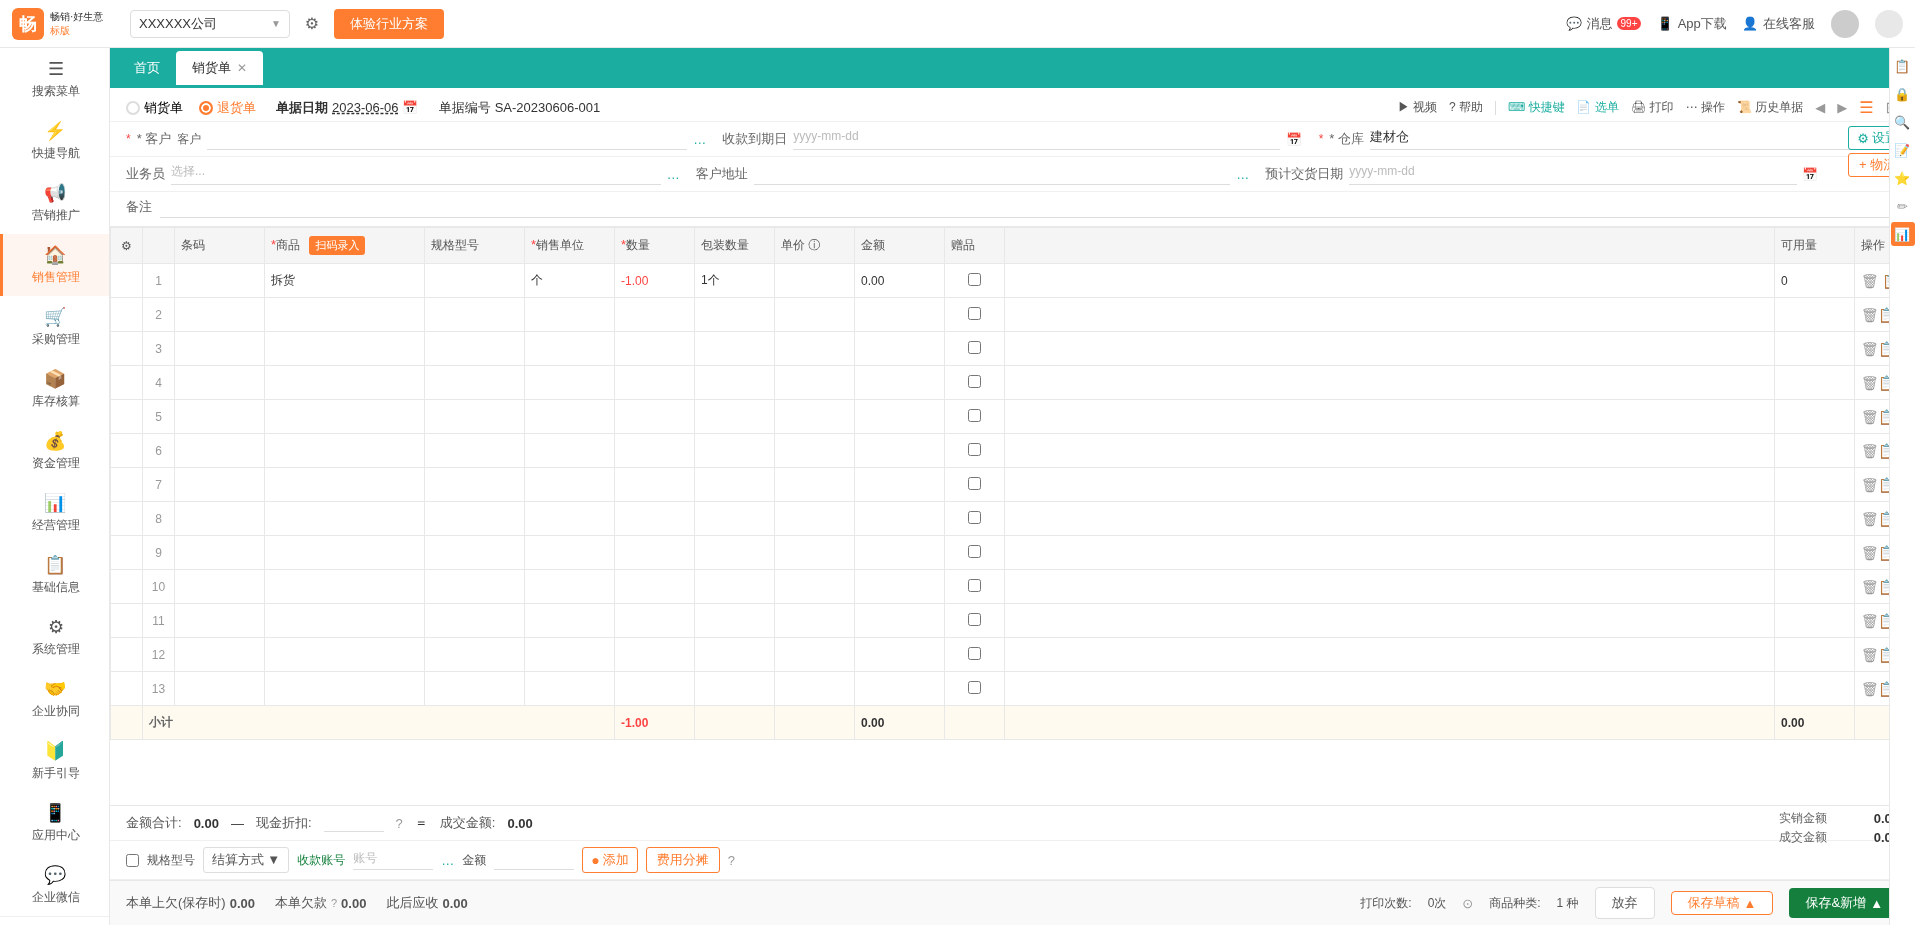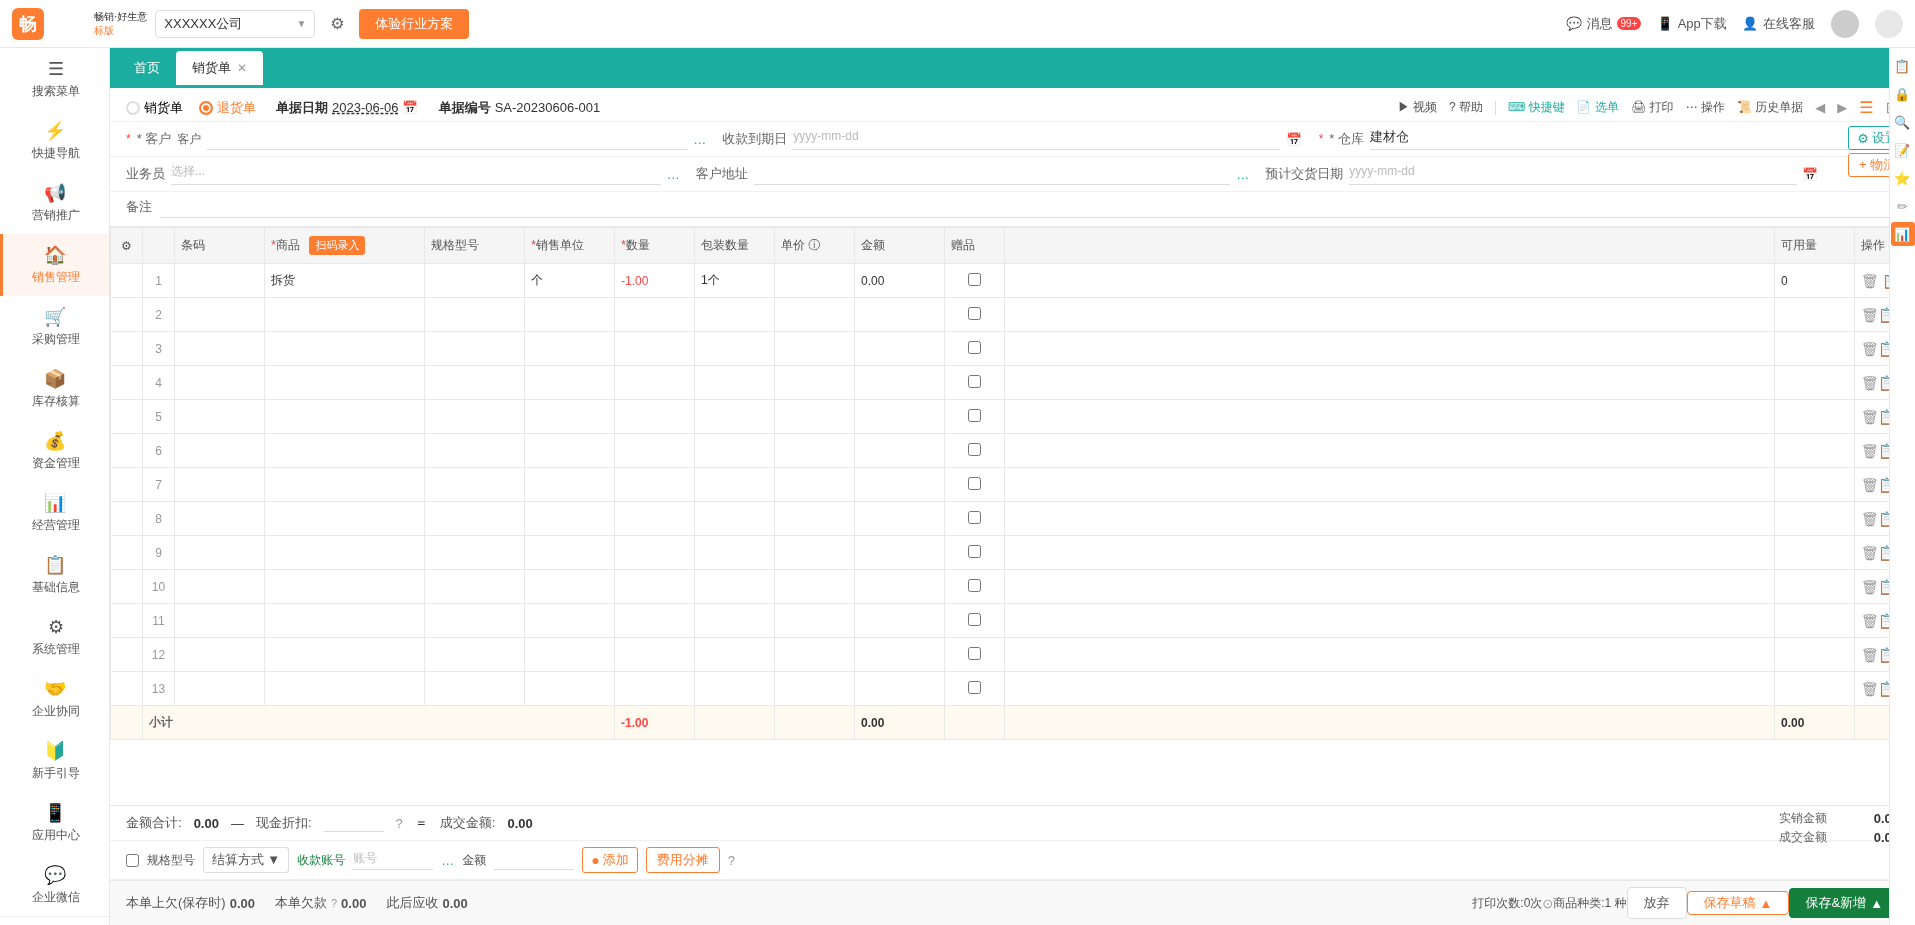--- a/index.html
+++ b/index.html
@@ -128,21 +128,21 @@
     .content-body {
       flex: 1; display: flex; flex-direction: column; overflow: hidden;
     }
   </style>
 </head>
 <body>
 
 <div class="top-bar">
   <div class="logo-area">
     <div class="logo-icon">畅</div>
-    <div class="logo-text" style="font-size:10px; line-height:1.4;margin-left:44px;">畅销·好生意<br><span style="font-size:10px;color:#ff7d30;">标版</span></div>
+    <div class="logo-text" style="font-size:10px; line-height:1.4;">畅销·好生意<br><span style="font-size:10px;color:#ff7d30;">标版</span></div>
   </div>
   <div class="company-selector">
     <span class="company-name">XXXXXX公司</span>
     <span class="chevron-down">▼</span>
   </div>
   <button class="settings-btn">⚙</button>
   <button class="trial-btn">体验行业方案</button>
   <div class="top-right">
     <div class="top-action">
       <span>💬</span>
@@ -258,21 +258,21 @@
         </label>
       </div>
 
       <div class="date-field">
         <span class="date-label">单据日期</span>
         <span class="date-value" style="cursor:pointer; text-decoration:underline; text-decoration-style:dashed;">2023-06-06</span>
         <span style="color:#999;cursor:pointer;">📅</span>
       </div>
 
       <div class="date-field">
-        <span style="color:#333;font-weight:bold;">单据编号</span>
+        <span style="color:#333;font-weight:normal;">单据编号</span>
         <span style="color:#333;">SA-20230606-001</span>
       </div>
 
       <div style="margin-left:auto; display:flex; align-items:center; gap:12px;">
         <span style="cursor:pointer;color:#555;font-size:12px;">▶ 视频</span>
         <span style="cursor:pointer;color:#555;font-size:12px;">? 帮助</span>
         <span style="width:1px;height:14px;background:#ddd;display:inline-block;"></span>
         <span style="cursor:pointer;color:#1bada0;font-size:12px;">⌨ 快捷键</span>
         <span style="cursor:pointer;color:#1bada0;font-size:12px;">📄 选单</span>
         <span style="cursor:pointer;color:#555;font-size:12px;">🖨 打印</span>
@@ -660,21 +660,21 @@
         </div>
         <div class="footer-stat">
           <span>本单欠款</span>
           <span style="color:#999;cursor:pointer;font-size:11px;">?</span>
           <span style="font-weight:bold;">0.00</span>
         </div>
         <div class="footer-stat">
           <span>此后应收</span>
           <span style="font-weight:bold;">0.00</span>
         </div>
-        <div style="margin-left:auto; display:flex; align-items:center; ">
+        <div style="margin-left:auto; display:flex; align-items:center; gap:16px;">
           <span style="font-size:12px;color:#555;">打印次数:</span>
           <span style="font-size:12px;color:#555;">0次</span>
           <span style="color:#999;cursor:pointer;">⊙</span>
           <span style="font-size:12px;color:#555;">商品种类:</span>
           <span style="font-size:12px;color:#555;">1 种</span>
           <button class="discard-btn">
             <span>放弃</span>
           </button>
           <button class="save-draft-btn">
             <span>保存草稿</span>

